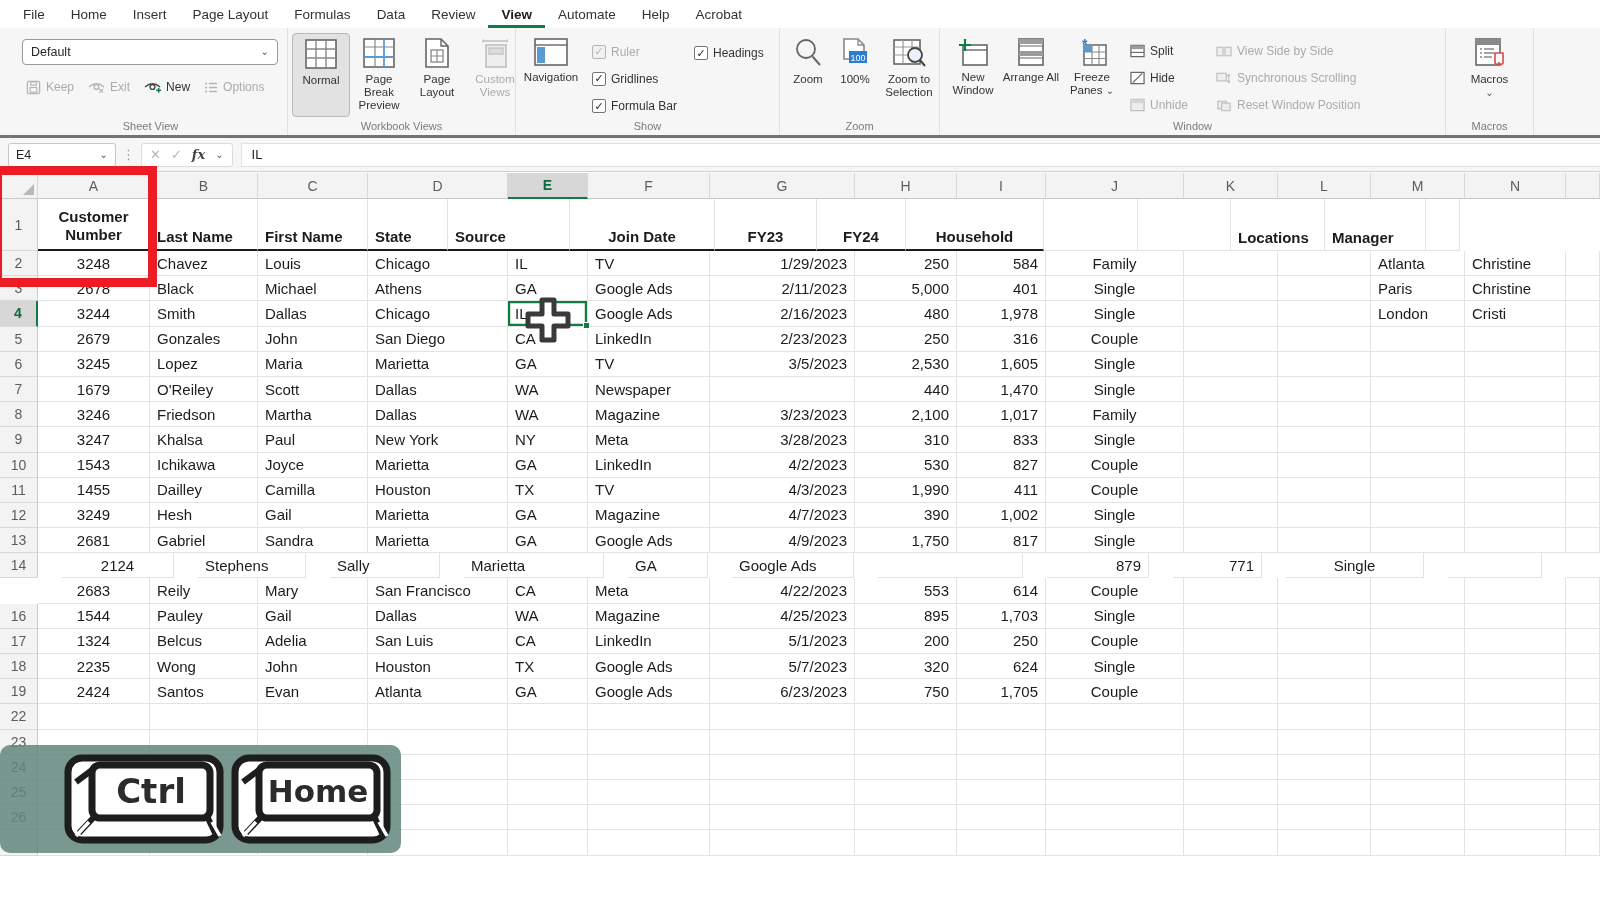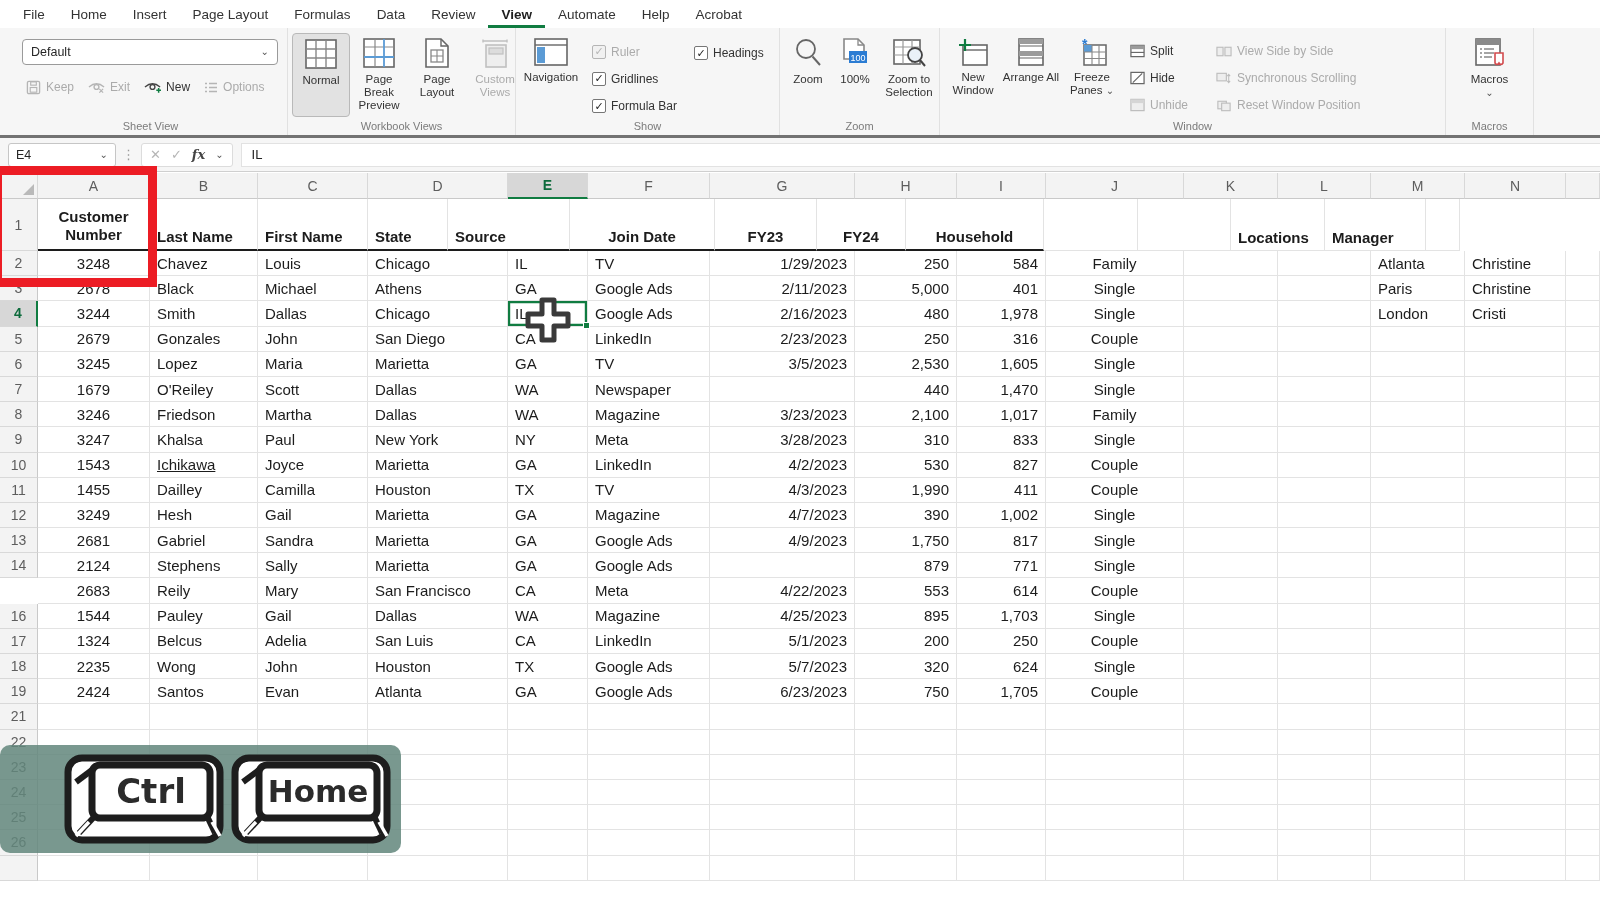--- a/index.html
+++ b/index.html
@@ -522,21 +522,21 @@
         <div class="cell ac" style="width: 138px;">Single</div>
         <div class="cell" style="width: 94px;"></div>
         <div class="cell" style="width: 93px;"></div>
         <div class="cell" style="width: 94px;"></div>
         <div class="cell" style="width: 101px;"></div>
         <div class="cell" style="width: 34px;"></div>
       </div>
       <div class="srow" style="height: 25.2px;">
         <div class="rhdr" style="width: 38px;">10</div>
         <div class="cell ac" style="width: 112px;">1543</div>
-        <div class="cell" style="width: 108px; text-decoration: underline;">Ichikawa</div>
+        <div class="cell" style="width: 108px;">Ichikawa</div>
         <div class="cell" style="width: 110px;">Joyce</div>
         <div class="cell" style="width: 140px;">Marietta</div>
         <div class="cell" style="width: 80px;">GA</div>
         <div class="cell" style="width: 122px;">LinkedIn</div>
         <div class="cell ar" style="width: 145px;">4/2/2023</div>
         <div class="cell ar" style="width: 102px;">530</div>
         <div class="cell ar" style="width: 89px;">827</div>
         <div class="cell ac" style="width: 138px;">Couple</div>
         <div class="cell" style="width: 94px;"></div>
         <div class="cell" style="width: 93px;"></div>
@@ -591,21 +591,21 @@
         <div class="cell ar" style="width: 145px;">4/9/2023</div>
         <div class="cell ar" style="width: 102px;">1,750</div>
         <div class="cell ar" style="width: 89px;">817</div>
         <div class="cell ac" style="width: 138px;">Single</div>
         <div class="cell" style="width: 94px;"></div>
         <div class="cell" style="width: 93px;"></div>
         <div class="cell" style="width: 94px;"></div>
         <div class="cell" style="width: 101px;"></div>
         <div class="cell" style="width: 34px;"></div>
       </div>
-      <div class="srow" style="height: 25.2px;">
+      <div class="srow" style="height: 25.2px; gap: 24px;">
         <div class="rhdr" style="width: 38px;">14</div>
         <div class="cell ac" style="width: 112px;">2124</div>
         <div class="cell" style="width: 108px;">Stephens</div>
         <div class="cell" style="width: 110px;">Sally</div>
         <div class="cell" style="width: 140px;">Marietta</div>
         <div class="cell" style="width: 80px;">GA</div>
         <div class="cell" style="width: 122px;">Google Ads</div>
         <div class="cell ar" style="width: 145px;"></div>
         <div class="cell ar" style="width: 102px;">879</div>
         <div class="cell ar" style="width: 89px;">771</div>
@@ -693,38 +693,20 @@
         <div class="cell ac" style="width: 112px;">2424</div>
         <div class="cell" style="width: 108px;">Santos</div>
         <div class="cell" style="width: 110px;">Evan</div>
         <div class="cell" style="width: 140px;">Atlanta</div>
         <div class="cell" style="width: 80px;">GA</div>
         <div class="cell" style="width: 122px;">Google Ads</div>
         <div class="cell ar" style="width: 145px;">6/23/2023</div>
         <div class="cell ar" style="width: 102px;">750</div>
         <div class="cell ar" style="width: 89px;">1,705</div>
         <div class="cell ac" style="width: 138px;">Couple</div>
-        <div class="cell" style="width: 94px;"></div>
-        <div class="cell" style="width: 93px;"></div>
-        <div class="cell" style="width: 94px;"></div>
-        <div class="cell" style="width: 101px;"></div>
-        <div class="cell" style="width: 34px;"></div>
-      </div>
-      <div class="srow" style="height: 25.2px;">
-        <div class="rhdr" style="width: 38px;">21</div>
-        <div class="cell ac" style="width: 112px;"></div>
-        <div class="cell" style="width: 108px;"></div>
-        <div class="cell" style="width: 110px;"></div>
-        <div class="cell" style="width: 140px;"></div>
-        <div class="cell" style="width: 80px;"></div>
-        <div class="cell" style="width: 122px;"></div>
-        <div class="cell ar" style="width: 145px;"></div>
-        <div class="cell ar" style="width: 102px;"></div>
-        <div class="cell ar" style="width: 89px;"></div>
-        <div class="cell ac" style="width: 138px;"></div>
         <div class="cell" style="width: 94px;"></div>
         <div class="cell" style="width: 93px;"></div>
         <div class="cell" style="width: 94px;"></div>
         <div class="cell" style="width: 101px;"></div>
         <div class="cell" style="width: 34px;"></div>
       </div>
       <div class="srow" style="height: 25.2px;">
         <div class="rhdr" style="width: 38px;">22</div>
         <div class="cell ac" style="width: 112px;"></div>
         <div class="cell" style="width: 108px;"></div>

